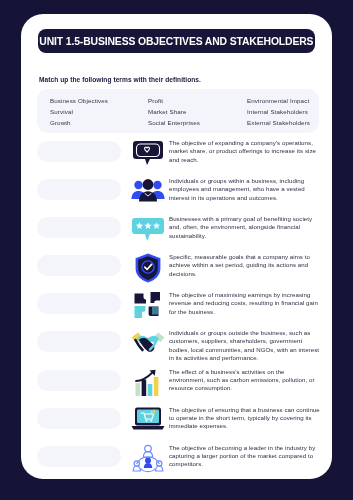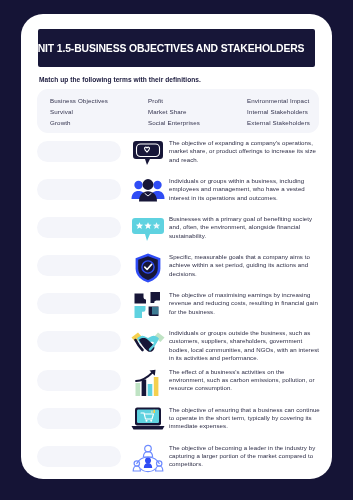--- a/index.html
+++ b/index.html
@@ -27,26 +27,26 @@
     border-radius: 22px;
     overflow: hidden;
   }
 
   
   #title-banner {
     position: absolute;
     left: 17px;
     top: 15px;
     width: 277px;
-    height: 38px;
+    height: 24px;
     background: #171638;
-    border-radius: 2px;
+    border-radius: 8px;
     display: flex;
     align-items: center;
-    justify-content: flex-end;
+    justify-content: center;
   }
   #title-text {
     color: #ffffff;
     font-size: 11.2px;
     font-weight: bold;
     letter-spacing: -0.15px;
     white-space: nowrap;
     transform: scaleX(0.93);
     font-stretch: condensed;
   }

